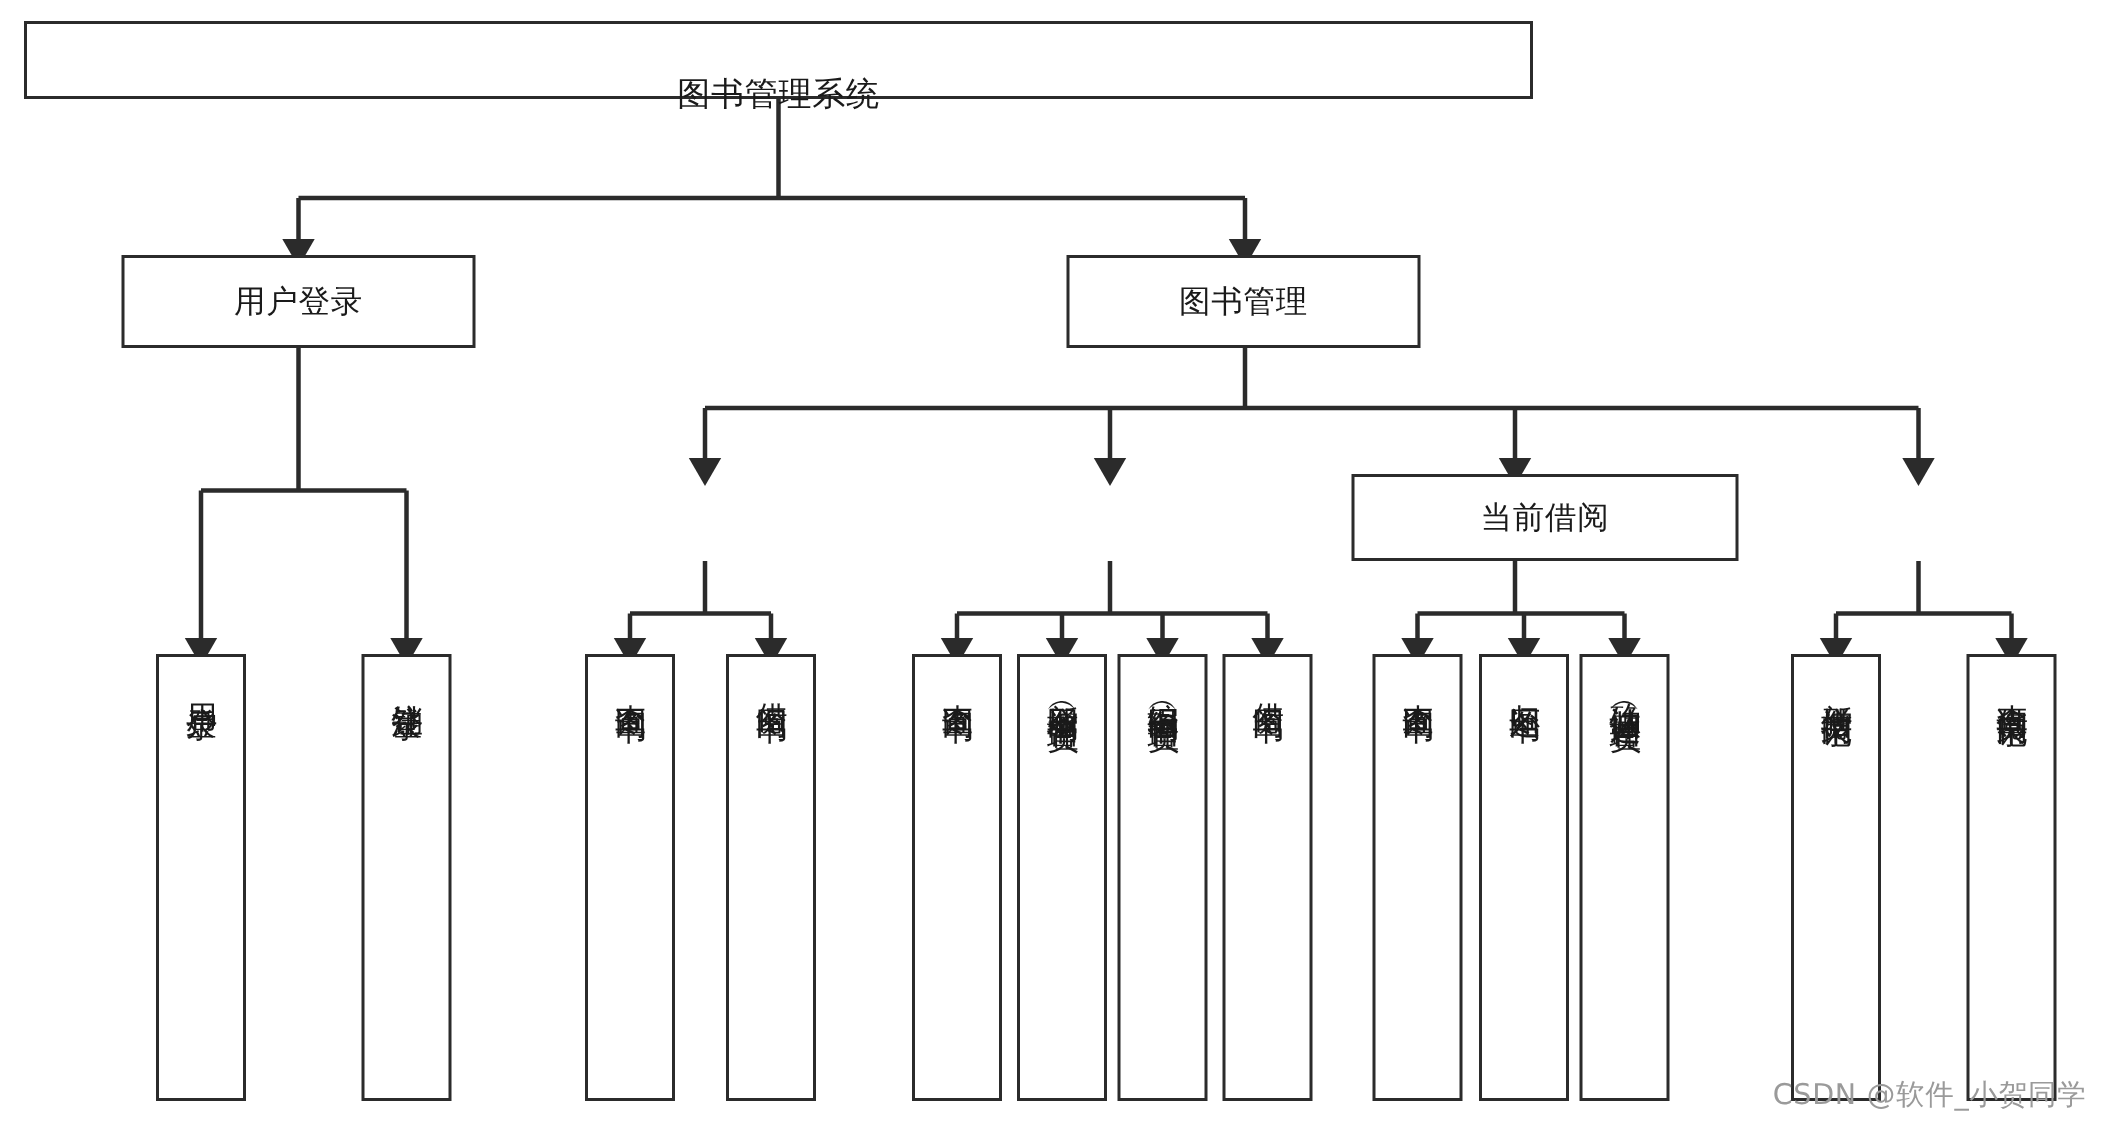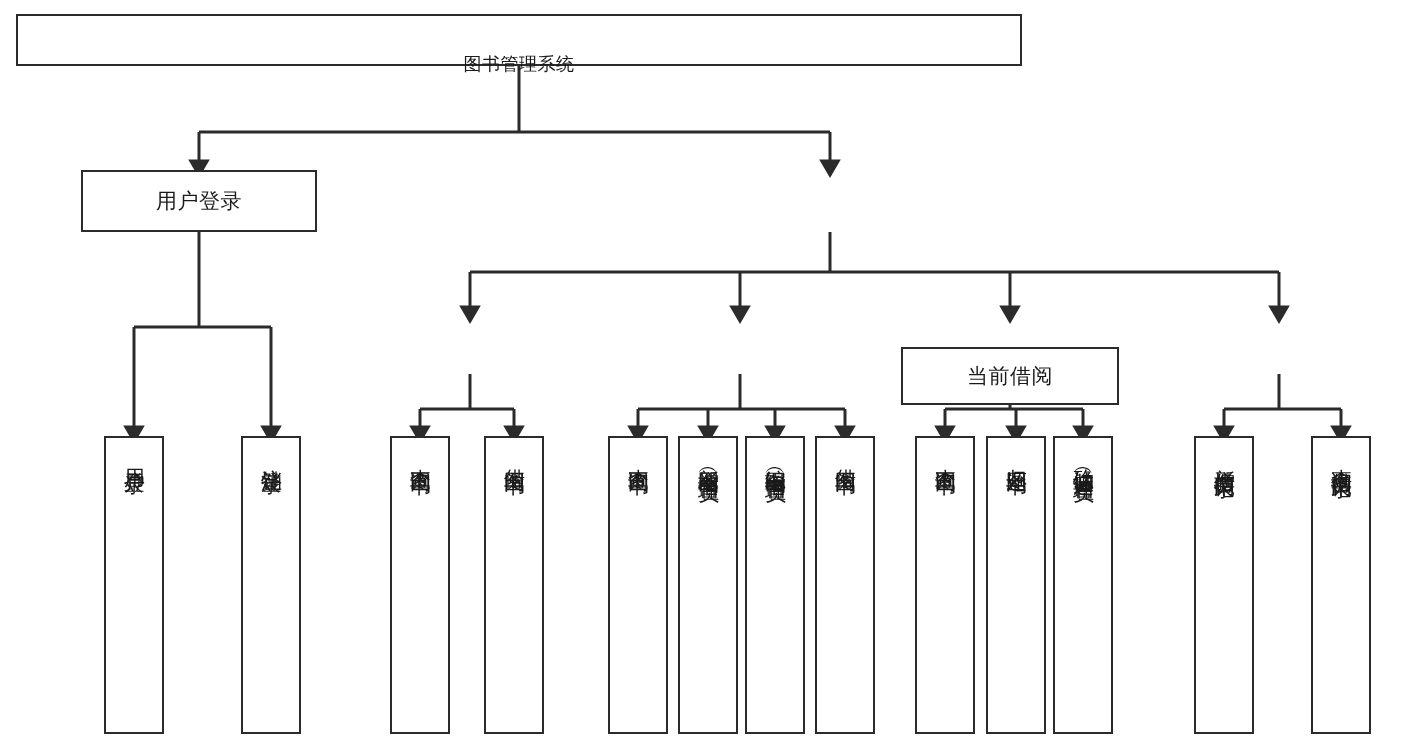--- a/index.html
+++ b/index.html
@@ -39,21 +39,21 @@
     display: block;
     text-align: center;
     line-height: 1.18;
     white-space: pre;
   }
   .node.horizontal .node-label {
     font-size: 21px;
     letter-spacing: 0.5px;
   }
   .node.root .node-label {
-    font-size: 18px;
+    font-size: 22px;
     letter-spacing: 0.5px;
     margin-top: 48px;
   }
   .node.vertical {
     align-items: flex-start;
     padding-top: 14px;
   }
   .node.vertical .node-label {
     writing-mode: vertical-rl;
     text-orientation: upright;
@@ -127,22 +127,25 @@
     </g>
   </svg>
 
   <div class="node root horizontal" style="left:16px; top:14px; width:1006px; height:52px;">
     <span class="node-label">图书管理系统</span>
   </div>
 
   <div class="node horizontal" style="left:81px; top:170px; width:236px; height:62px;">
     <span class="node-label">用户登录</span>
   </div>
+  <div class="node horizontal" style="left:711px; top:170px; width:236px; height:62px;">
+    <span class="node-label">图书管理</span>
+  </div>
 
-  <div class="node horizontal" style="left:901px; top:316px; width:218px; height:58px;margin-top:31px;">
+  <div class="node horizontal" style="left:901px; top:316px; width:258px; height:58px;">
     <span class="node-label">当前借阅</span>
   </div>
 
   <div class="node vertical" style="left:104px; top:436px; width:60px; height:298px;">
     <span class="node-label">用户登录</span>
   </div>
   <div class="node vertical" style="left:241px; top:436px; width:60px; height:298px;">
     <span class="node-label">注销登录</span>
   </div>
   <div class="node vertical" style="left:390px; top:436px; width:60px; height:298px;">
@@ -172,14 +175,15 @@
   <div class="node vertical" style="left:1053px; top:436px; width:60px; height:298px;">
     <span class="node-label">确认归还（管理员）</span>
   </div>
   <div class="node vertical" style="left:1194px; top:436px; width:60px; height:298px;">
     <span class="node-label">新增借阅记录</span>
   </div>
   <div class="node vertical" style="left:1311px; top:436px; width:60px; height:298px;">
     <span class="node-label">查询借阅记录</span>
   </div>
 
+  <div id="watermark">CSDN @软件_小贺同学</div>
 
 </div>
 
 </body></html>

